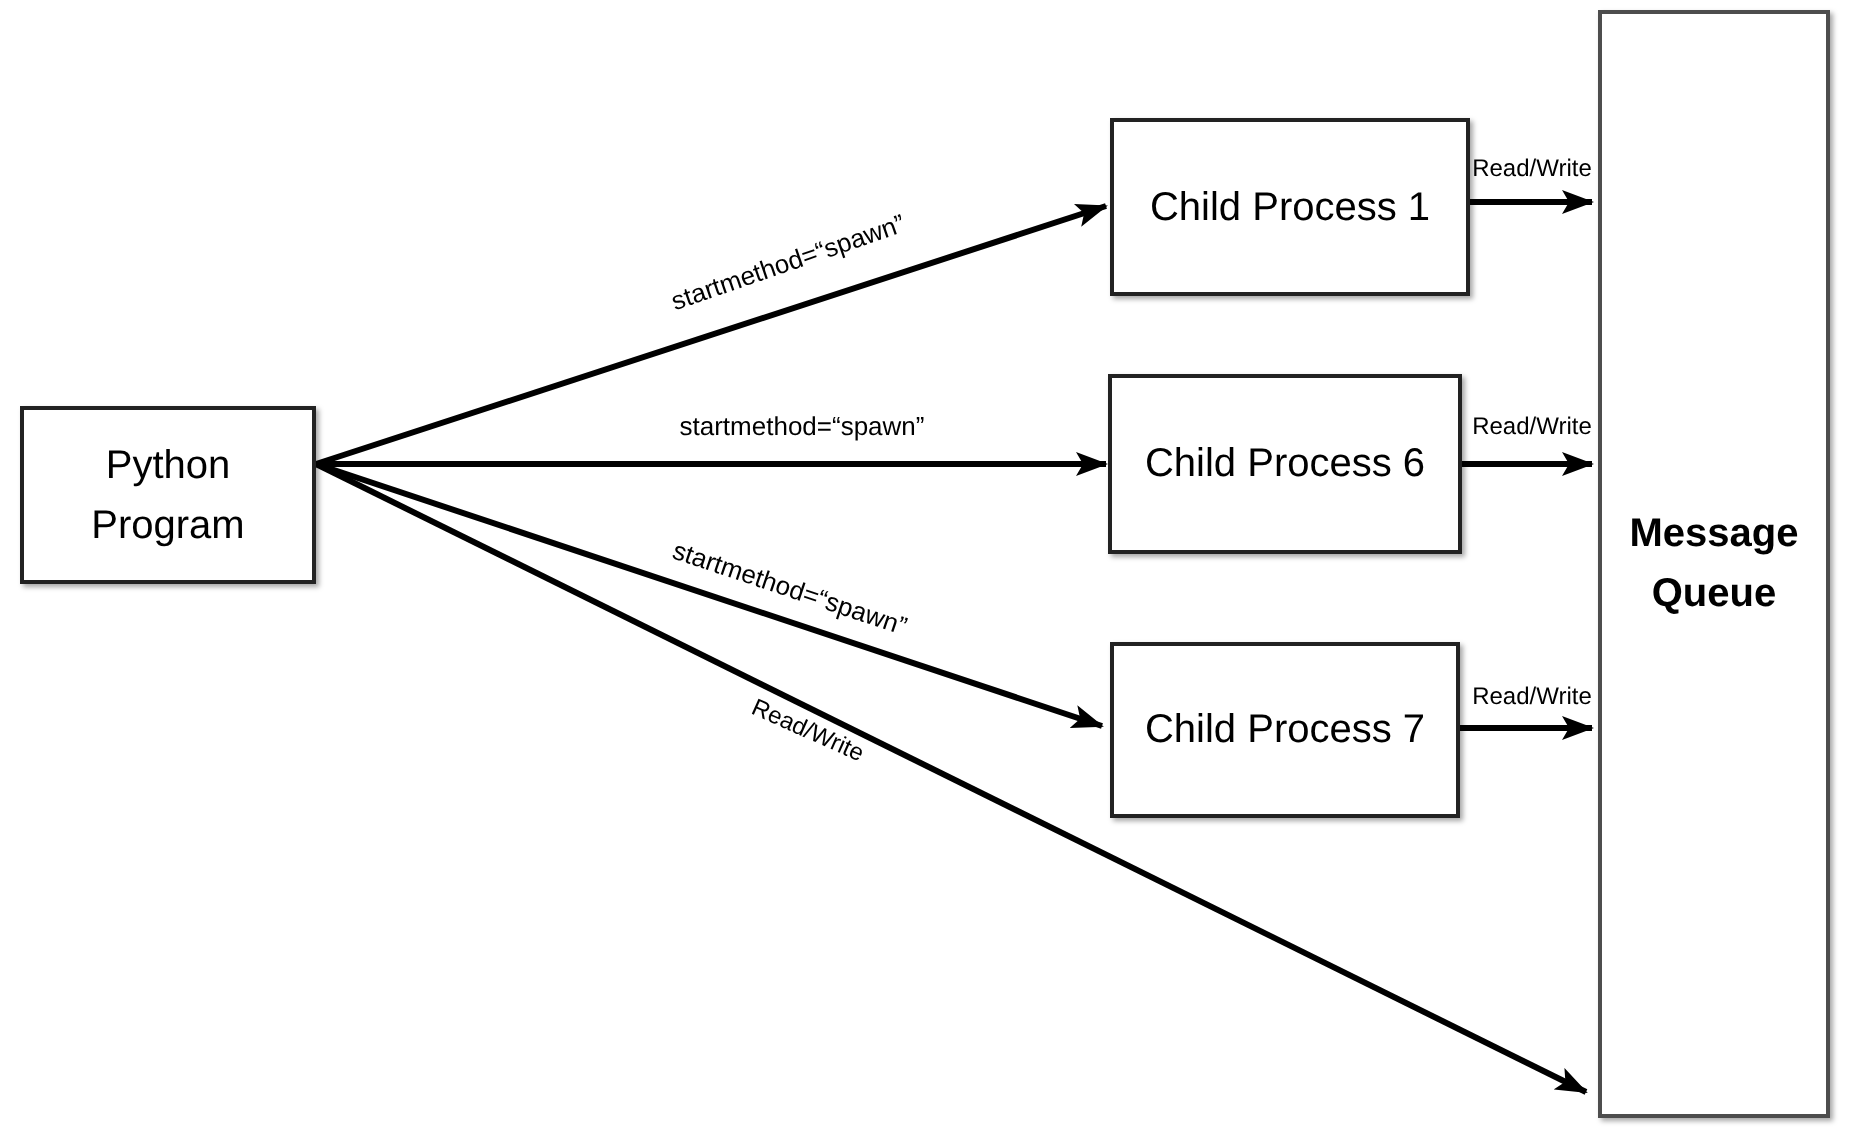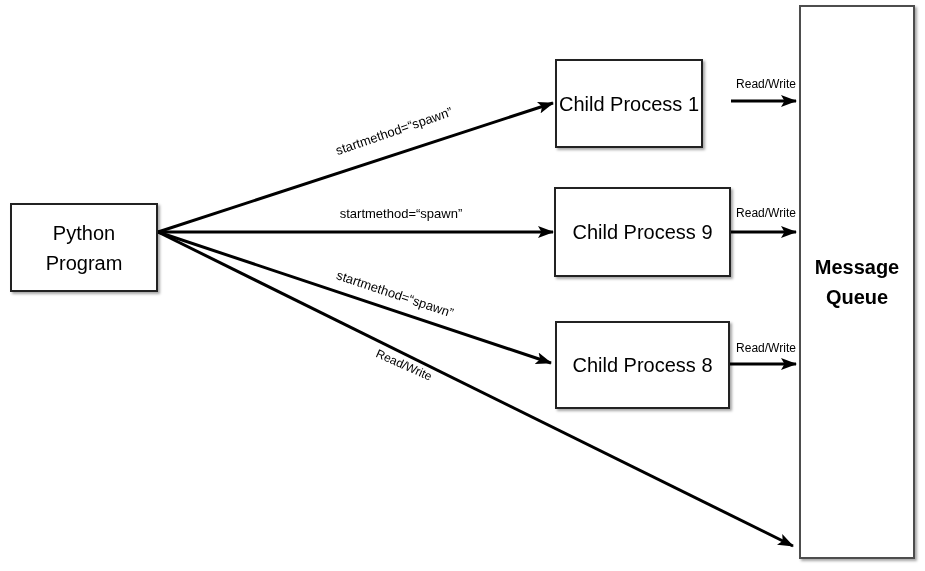--- a/index.html
+++ b/index.html
@@ -31,21 +31,21 @@
     align-items: center;
     justify-content: center;
     text-align: center;
     color: #000000;
     font-size: 20px;
     line-height: 1.5;
     white-space: pre-line;
     box-sizing: border-box;
   }
   .node-python   { left: 10px;  top: 203px; width: 148px; height: 89px; }
-  .node-cp1      { left: 555px; top: 59px;  width: 148px; height: 89px; }
+  .node-cp1      { left: 555px; top: 59px;  width: 180px; height: 89px; }
   .node-cp2      { left: 554px; top: 187px; width: 177px; height: 90px; }
   .node-cp3      { left: 555px; top: 321px; width: 175px; height: 88px; }
   .node-mq       { left: 799px; top: 5px;   width: 116px; height: 554px; border-color: #4d4d4d; font-weight: bold; }
   .edge-label {
     position: absolute;
     color: #000000;
     white-space: nowrap;
     transform: translate(-50%, -50%);
   }
   .lbl-spawn { font-size: 13px; }
@@ -81,25 +81,25 @@
   <div class="node node-python">
     <span>Python
 Program</span>
   </div>
 
   <div class="node node-cp1">
     <span>Child Process 1</span>
   </div>
 
   <div class="node node-cp2">
-    <span>Child Process 9</span>
+    <span>Child Process 6</span>
   </div>
 
   <div class="node node-cp3">
-    <span>Child Process 8</span>
+    <span>Child Process 7</span>
   </div>
 
   <div class="node node-mq">
     <span>Message
 Queue</span>
   </div>
 
   <div class="edge-label lbl-spawn lbl-spawn-1">startmethod=“spawn”</div>
   <div class="edge-label lbl-spawn lbl-spawn-2">startmethod=“spawn”</div>
   <div class="edge-label lbl-spawn lbl-spawn-3">startmethod=“spawn”</div>

